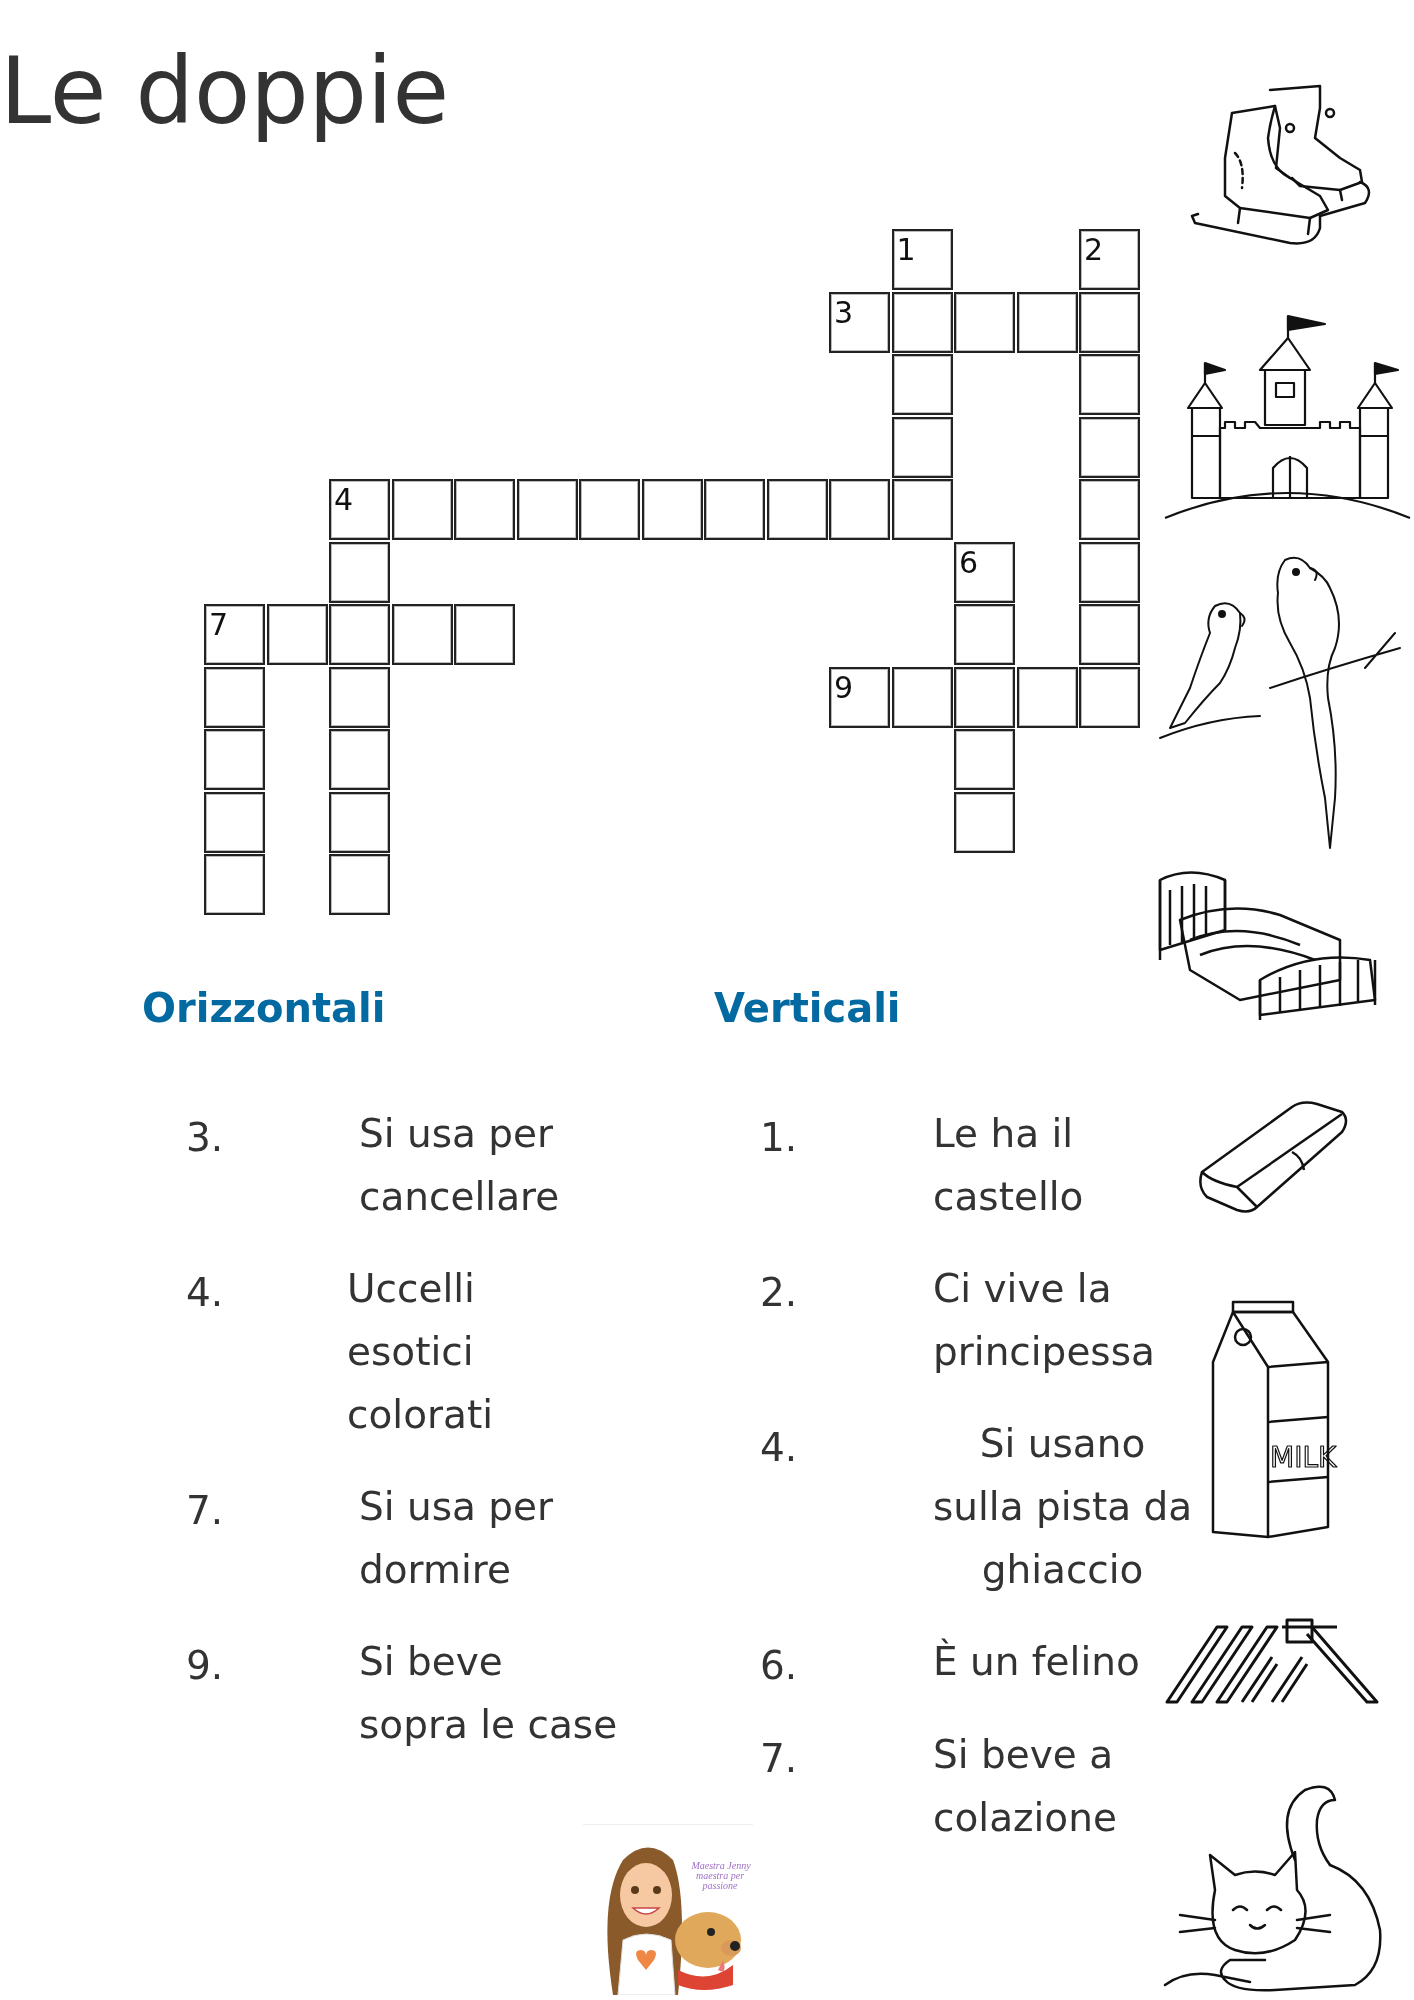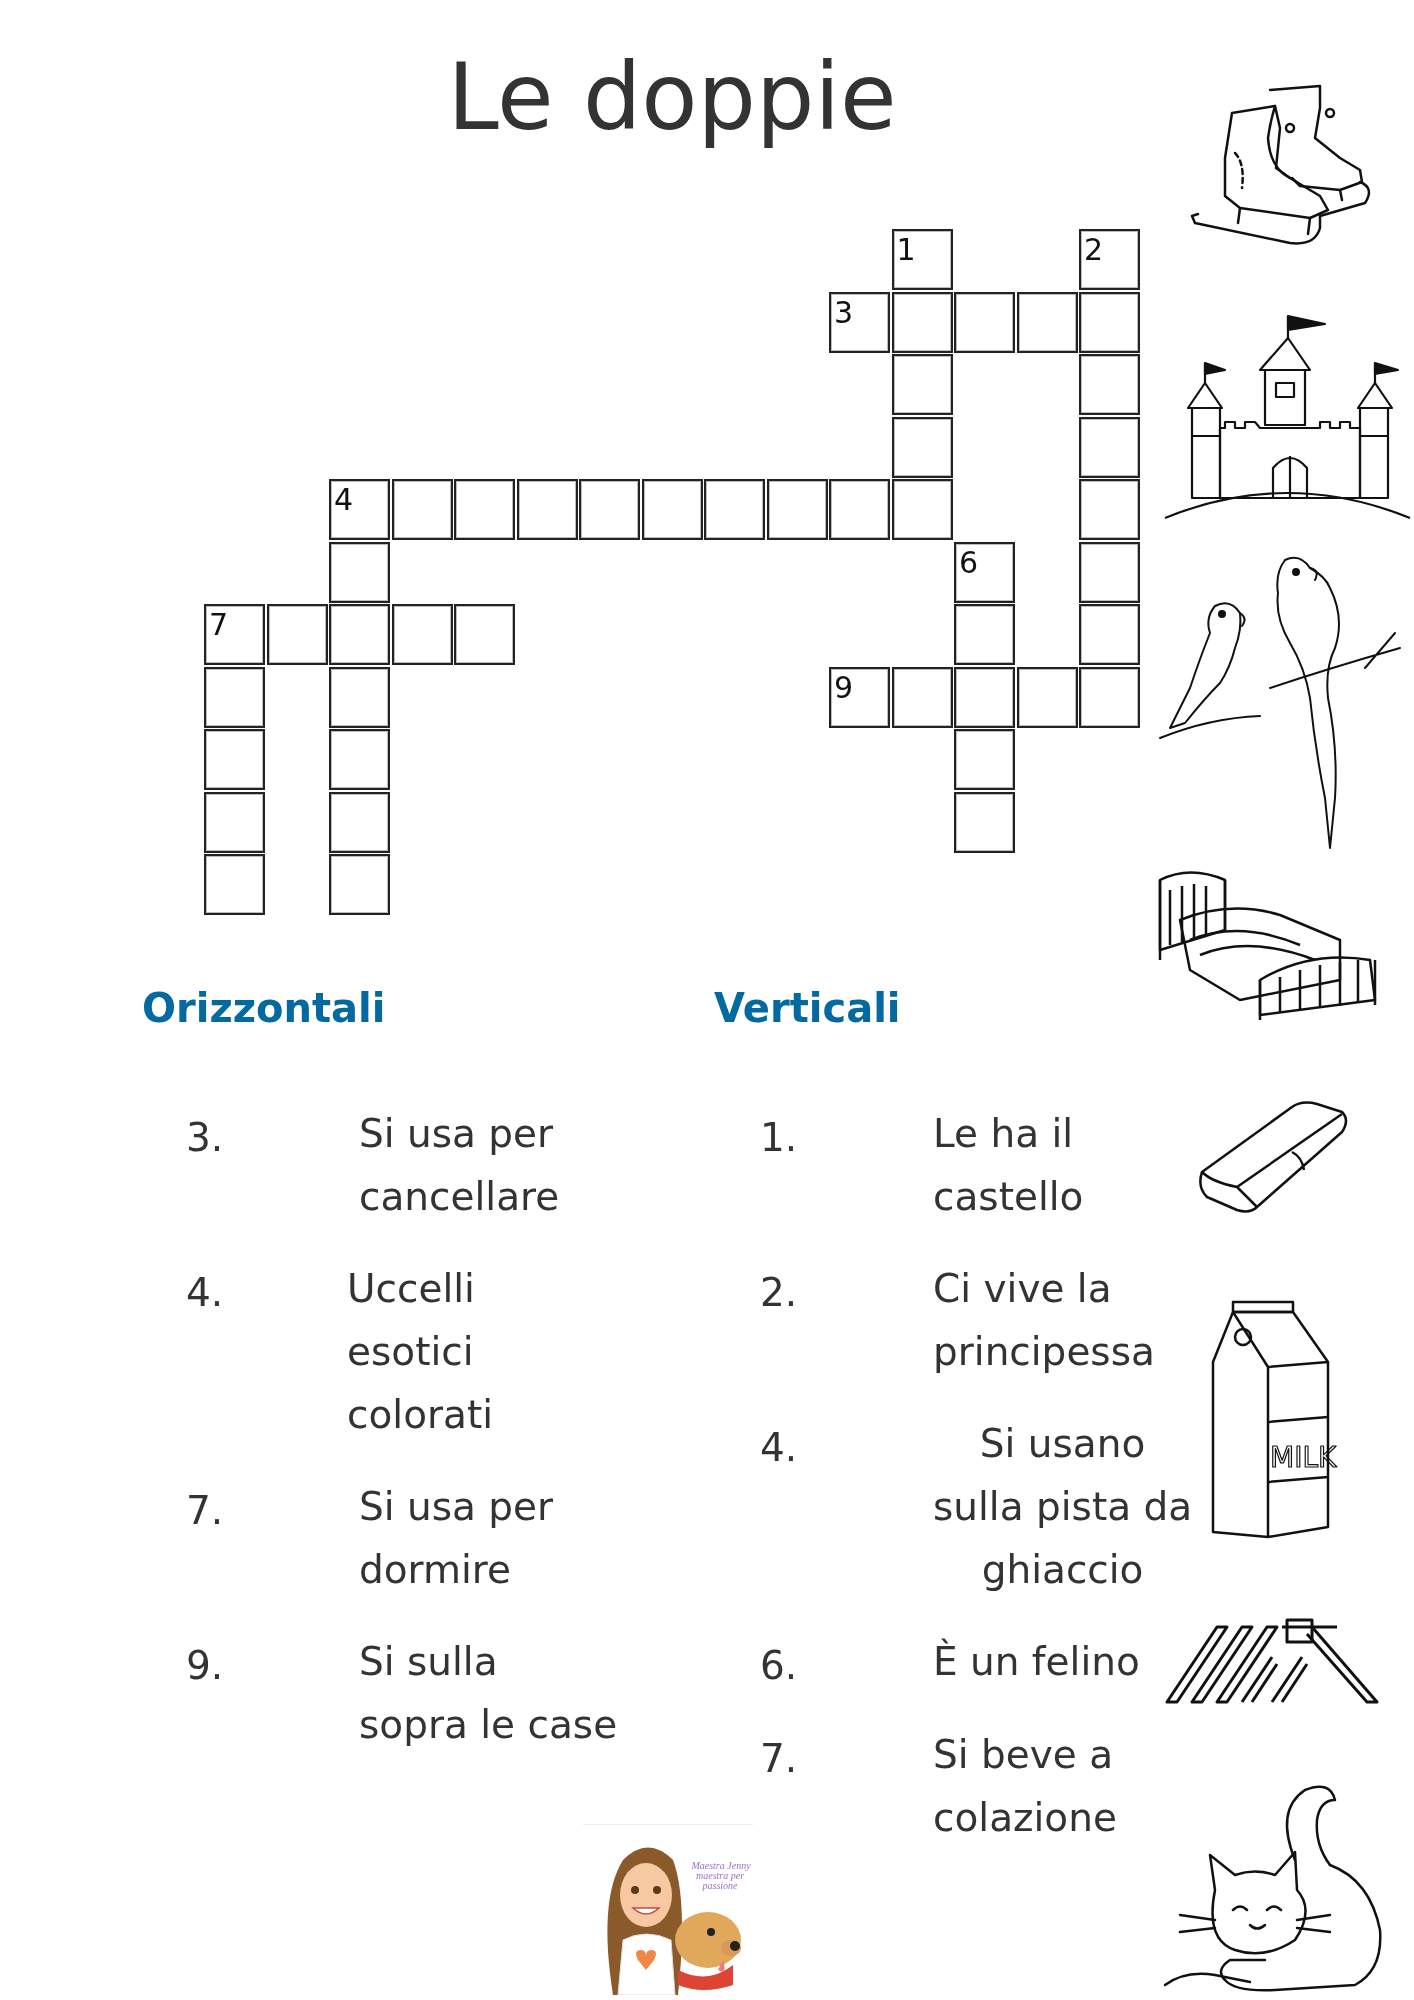--- a/index.html
+++ b/index.html
@@ -1,17 +1,17 @@
 <!DOCTYPE html>
 <html><head>
 <meta charset="utf-8">
 <style>
   html,body{margin:0;padding:0;background:#fff;}
   body{width:1414px;height:2000px;position:relative;overflow:hidden;font-family:"DejaVu Sans","Liberation Sans",sans-serif;}
-  .title{position:absolute;left:0;width:1344px;top:44px;text-align:center;font-size:92px;color:#333;font-weight:normal;letter-spacing:0px;}
+  .title{position:absolute;left:0;width:1344px;top:38px;font-size:92px;color:#333;font-weight:normal;letter-spacing:0px;}
   .grid{position:absolute;left:204px;top:229px;}
   .cell{position:absolute;width:57px;height:57px;border:2px solid #222;box-sizing:content-box;background:#fff;box-shadow:0 0 0 1px #bbb inset;}
   .cell .num{position:absolute;left:3px;top:2px;font-size:30px;line-height:34px;color:#111;font-family:"DejaVu Sans",sans-serif;}
   .heading{position:absolute;font-size:40px;font-weight:bold;color:#0369a1;font-family:"DejaVu Sans",sans-serif;}
   .clue{position:absolute;font-size:39px;line-height:63px;color:#333;}
   .clue .n{position:absolute;left:0;top:4px;}
   .clue .t{position:absolute;white-space:pre;margin-left:48px;}
   .pic{position:absolute;}
   .logo{position:absolute;left:583px;top:1820px;width:172px;height:175px;}
   .logo-line{position:absolute;left:583px;top:1824px;width:170px;height:1px;background:#eee;}
@@ -100,21 +100,21 @@
 esotici
 colorati</span>
 </div>
 <div class="clue" style="left:186px;top:1475px;">
   <span class="n">7.</span>
   <span class="t" style="left:125px;">Si usa per
 dormire</span>
 </div>
 <div class="clue" style="left:186px;top:1630px;">
   <span class="n">9.</span>
-  <span class="t" style="left:125px;">Si sulla
+  <span class="t" style="left:125px;">Si beve
 sopra le case</span>
 </div>
 
 <div class="clue" style="left:760px;top:1102px;">
   <span class="n">1.</span>
   <span class="t" style="left:125px;">Le ha il
 castello</span>
 </div>
 <div class="clue" style="left:760px;top:1257px;">
   <span class="n">2.</span>

